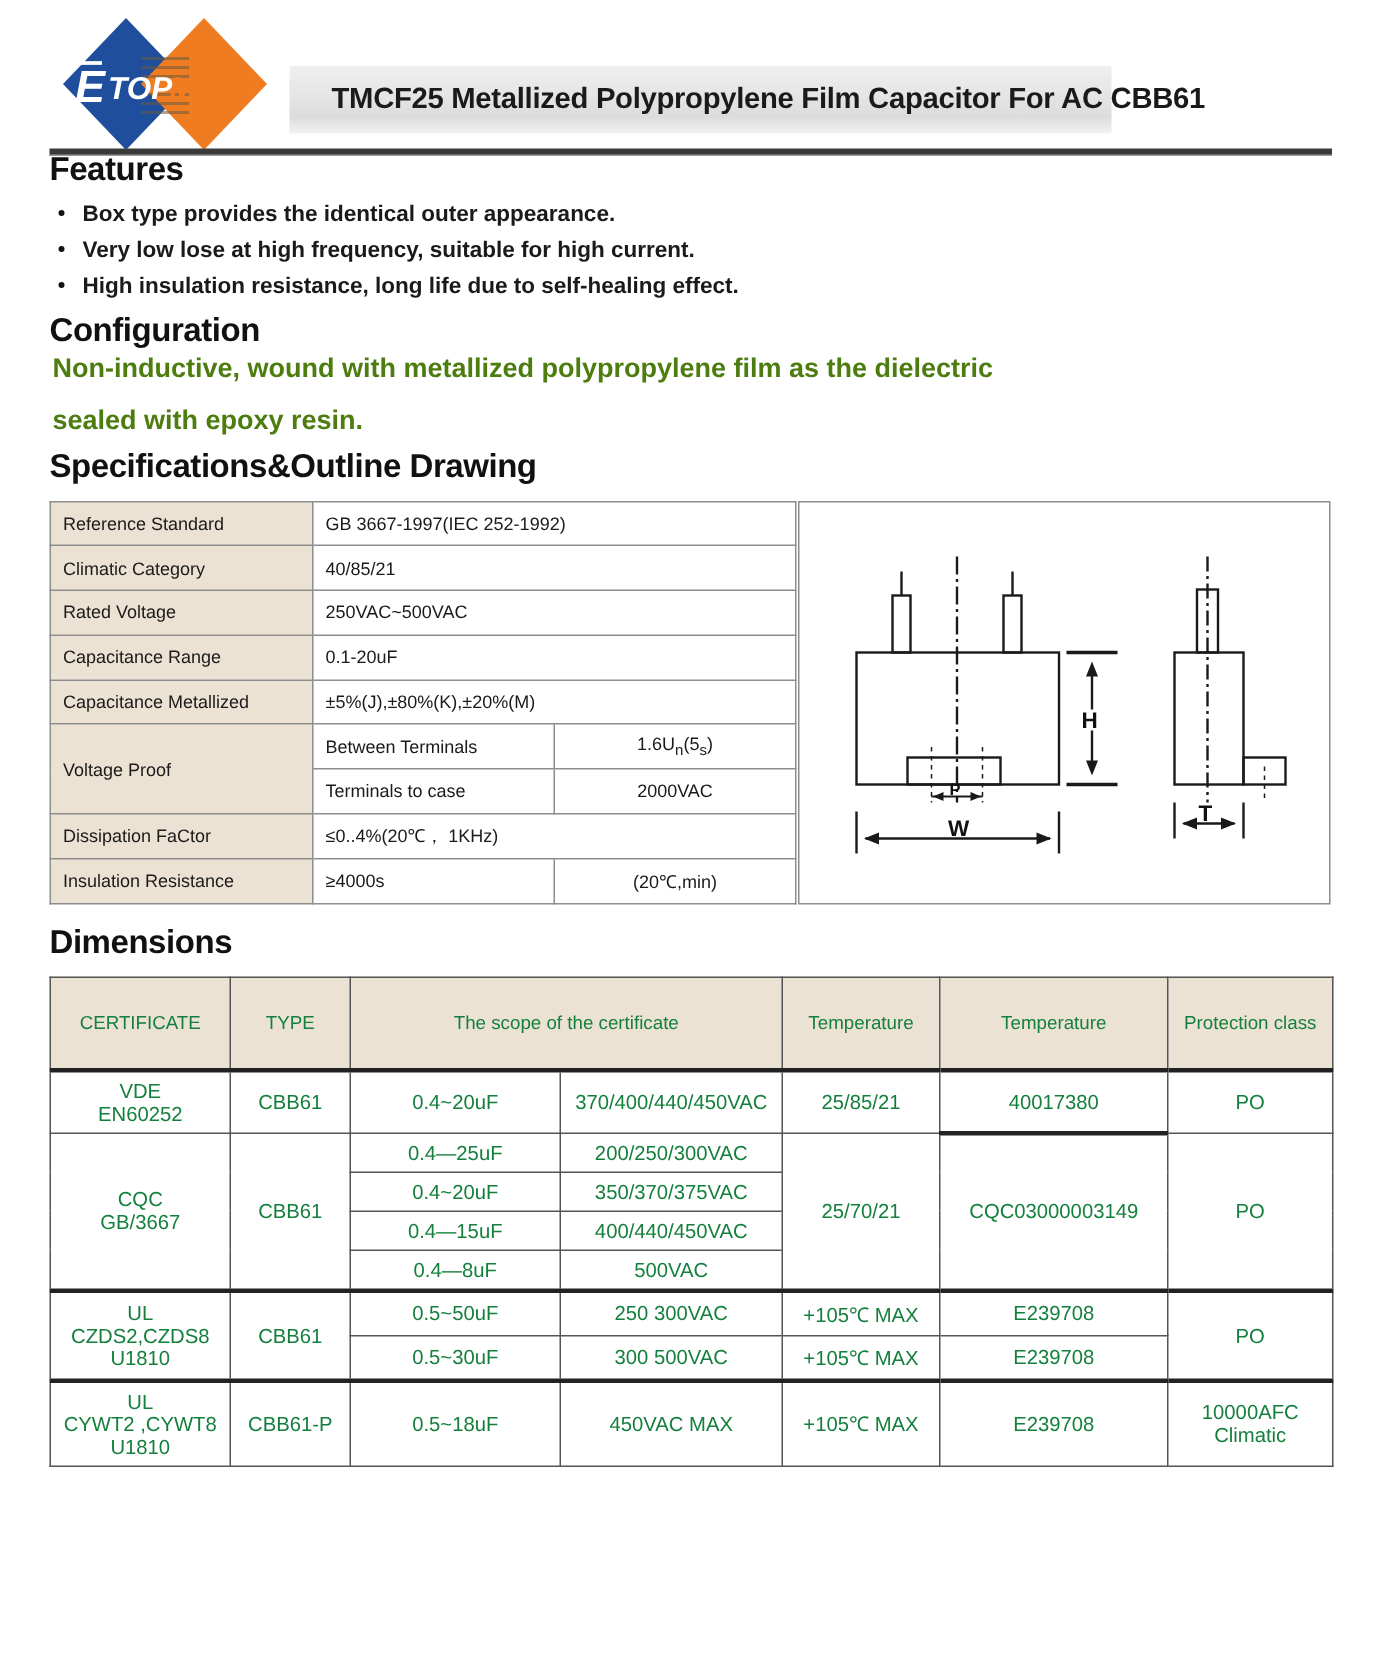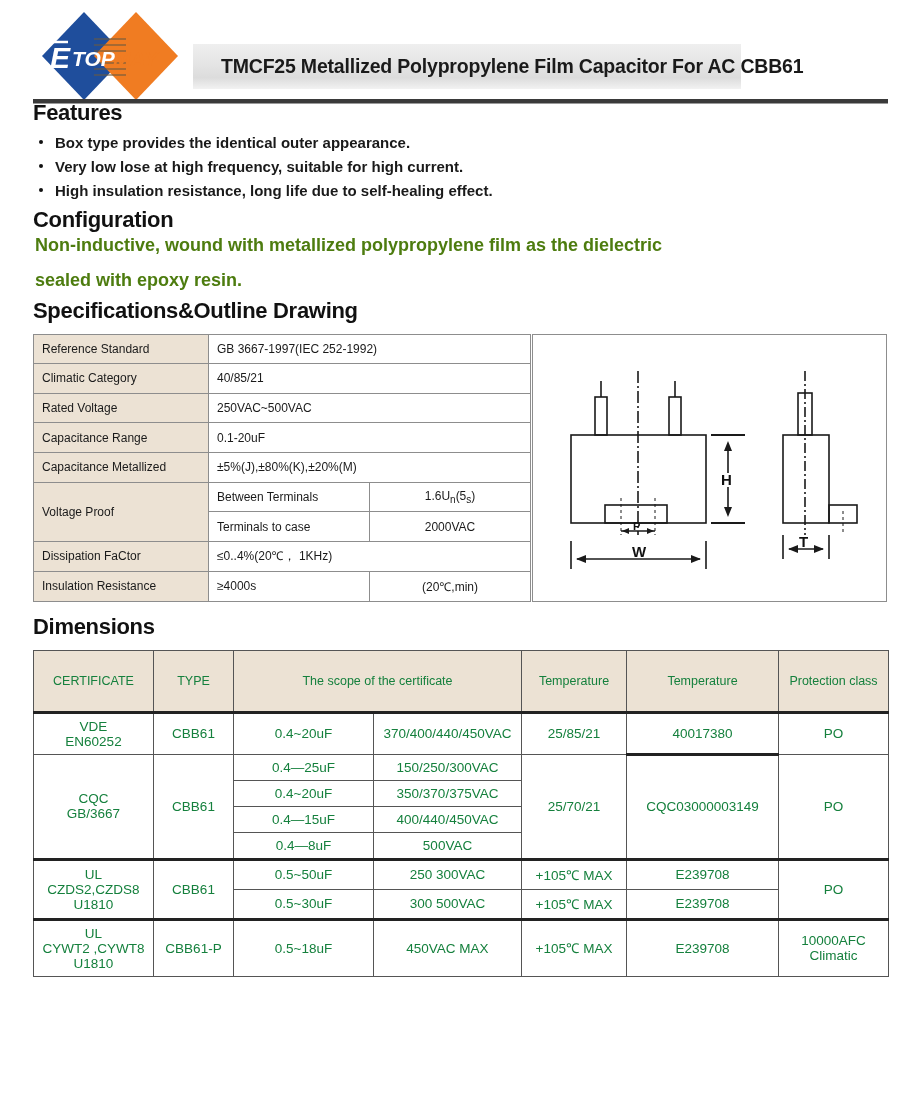--- a/index.html
+++ b/index.html
@@ -337,21 +337,21 @@
       <td class="thickline">25/85/21</td>
       <td class="thickline">40017380</td>
       <td class="thickline">PO</td>
     </tr>
 
     <tr>
       <td class="tight" rowspan="4" style="white-space:pre-line">CQC
 GB/3667</td>
       <td rowspan="4">CBB61</td>
       <td>0.4—25uF</td>
-      <td>150/250/300VAC</td>
+      <td>200/250/300VAC</td>
       <td rowspan="4">25/70/21</td>
       <td rowspan="4" class="thickline">CQC03000003149</td>
       <td rowspan="4">PO</td>
     </tr>
     <tr>
       <td>0.4~20uF</td>
       <td>350/370/375VAC</td>
     </tr>
     <tr>
       <td>0.4—15uF</td>

